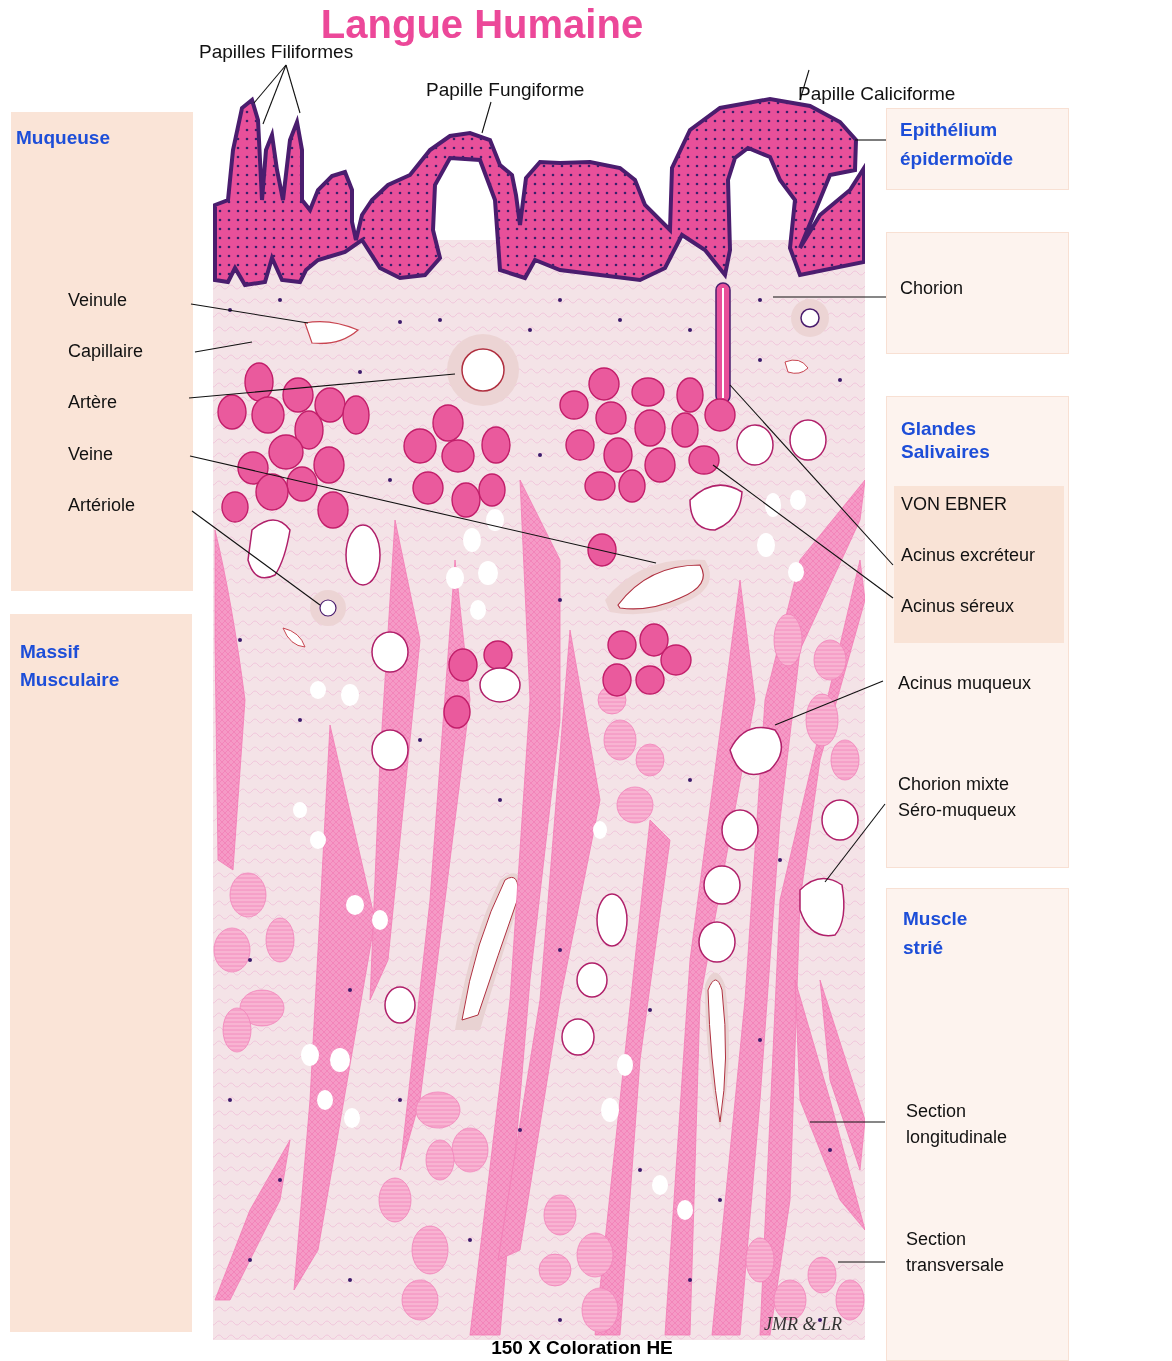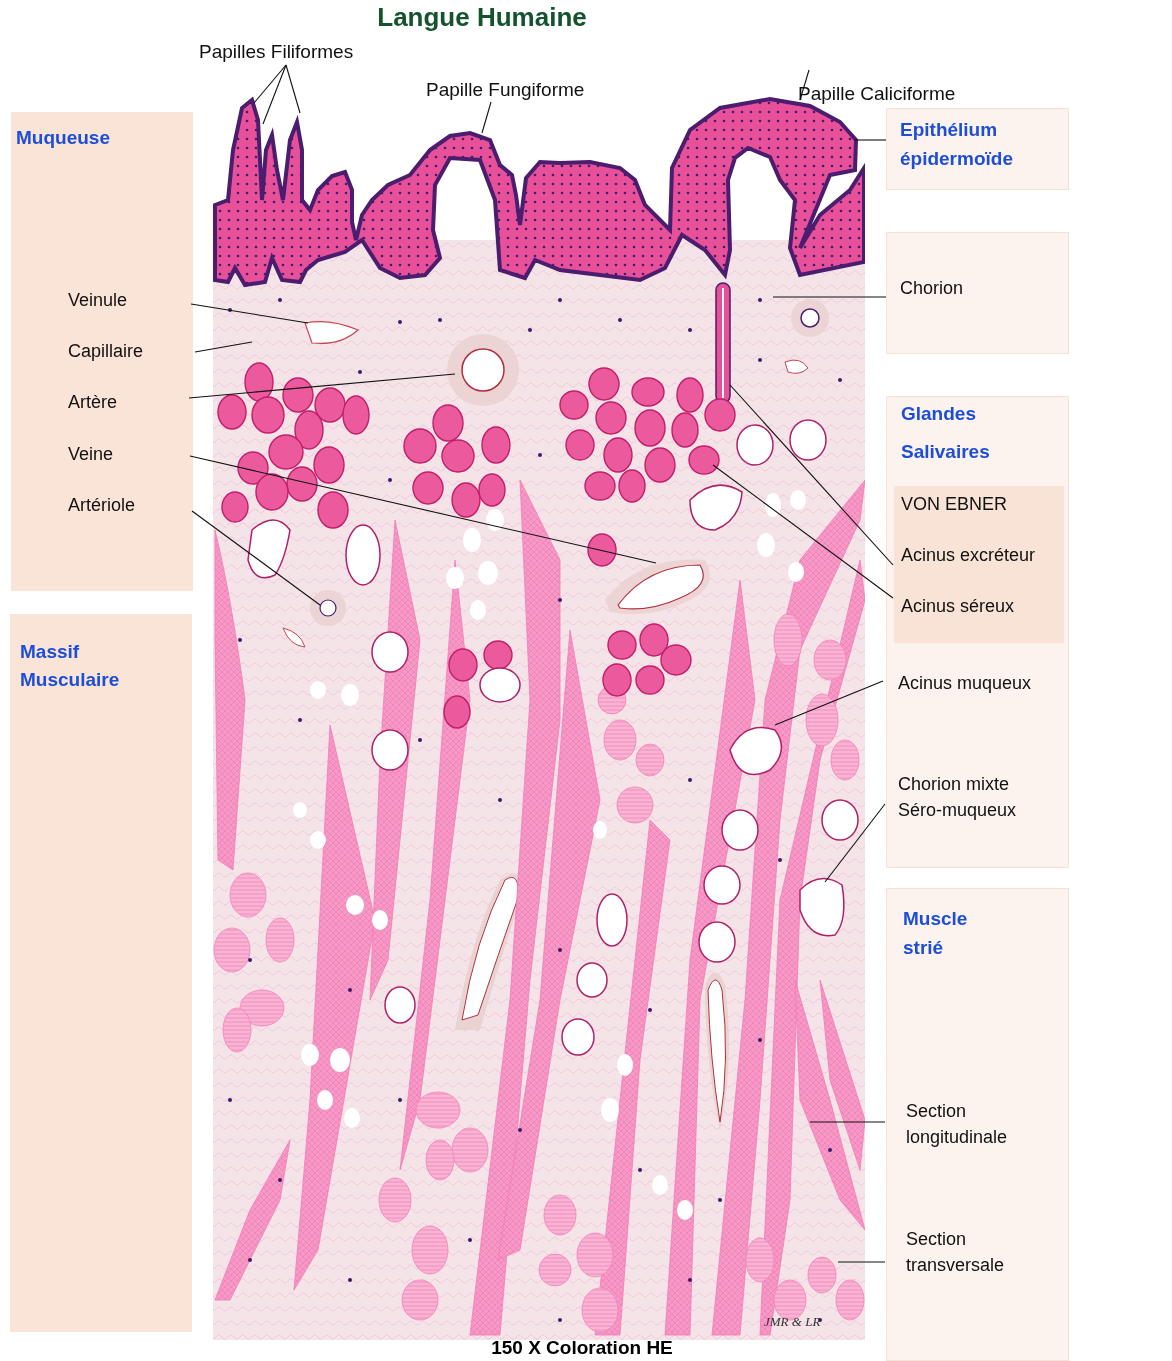--- a/index.html
+++ b/index.html
@@ -1,26 +1,26 @@
 <!DOCTYPE html>
 <html><head>
 <meta charset="utf-8">
 <style>
   html,body{margin:0;padding:0;background:#ffffff;}
   body{width:1172px;height:1361px;position:relative;overflow:hidden;font-family:"Liberation Sans","DejaVu Sans",sans-serif;color:#111;}
   .abs{position:absolute;}
-  .title{left:0;width:964px;top:2px;text-align:center;font-weight:bold;font-size:26px;color:#14532d;}
+  .title{left:0;width:964px;top:2px;text-align:center;font-weight:bold;font-size:40px;color:#ec4899;}
   .caption{left:0;width:1164px;top:1337px;text-align:center;font-weight:bold;font-size:19px;color:#000;}
   .lbl{font-size:18px;color:#111;white-space:nowrap;line-height:26px;}
   .box-left{background:#fae4d7;}
   .box-right{background:#fdf3ee;border:1px solid #f8e0d3;box-sizing:border-box;}
   .box-inner{background:#f9e3d6;}
   .head{font-weight:bold;font-size:19px;line-height:29px;color:#1d4ed8;margin-top:7px;}
   .tissue{left:213px;top:95px;width:652px;height:1245px;}
-  .sig{font-family:"Liberation Serif","DejaVu Serif",serif;font-style:italic;font-size:13px;color:#333;}
+  .sig{font-family:"Liberation Serif","DejaVu Serif",serif;font-style:italic;font-size:18px;color:#333;}
   svg{display:block;}
 </style>
 </head>
 <body>
 
 <div class="abs title">Langue Humaine</div>
 
 <div class="abs box-left" style="left:11px;top:112px;width:182px;height:479px;"></div>
 <div class="abs head" style="left:16px;top:116px;">Muqueuse</div>
 <div class="abs lbl" style="left:68px;top:287px;">Veinule</div>
@@ -38,21 +38,21 @@
 <div class="abs lbl" style="left:798px;top:34px;font-size:19px;margin-top:47px;">Papille Caliciforme</div>
 
 <div class="abs box-right" style="left:886px;top:108px;width:183px;height:82px;"></div>
 <div class="abs head" style="left:900px;top:108px;">Epithélium</div>
 <div class="abs head" style="left:900px;top:137px;">épidermoïde</div>
 
 <div class="abs box-right" style="left:886px;top:232px;width:183px;height:122px;"></div>
 <div class="abs lbl" style="left:900px;top:275px;">Chorion</div>
 
 <div class="abs box-right" style="left:886px;top:396px;width:183px;height:472px;"></div>
-<div class="abs head" style="left:901px;top:392px;">Glandes</div>
+<div class="abs head" style="left:901px;top:407px;">Glandes</div>
 <div class="abs head" style="left:901px;top:430px;">Salivaires</div>
 <div class="abs box-inner" style="left:894px;top:486px;width:170px;height:157px;"></div>
 <div class="abs lbl" style="left:901px;top:491px;">VON EBNER</div>
 <div class="abs lbl" style="left:901px;top:542px;">Acinus excréteur</div>
 <div class="abs lbl" style="left:901px;top:593px;">Acinus séreux</div>
 <div class="abs lbl" style="left:898px;top:670px;">Acinus muqueux</div>
 <div class="abs lbl" style="left:898px;top:771px;">Chorion mixte</div>
 <div class="abs lbl" style="left:898px;top:797px;">Séro-muqueux</div>
 
 <div class="abs box-right" style="left:886px;top:888px;width:183px;height:473px;"></div>

